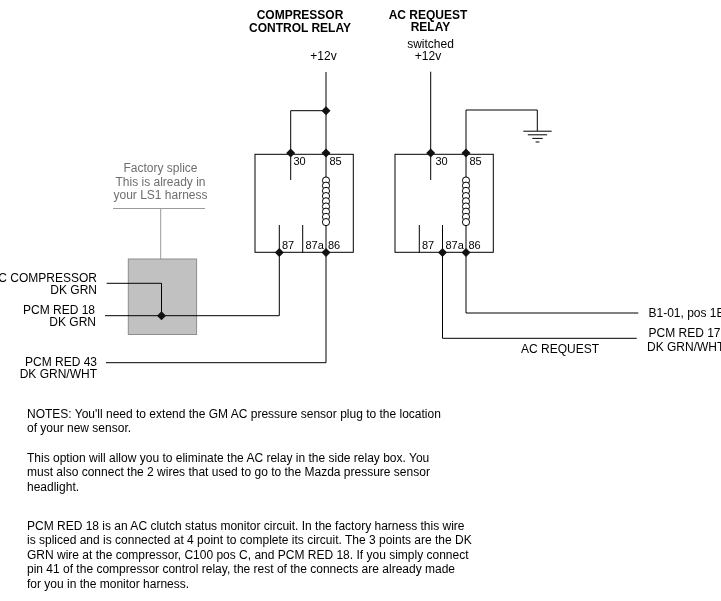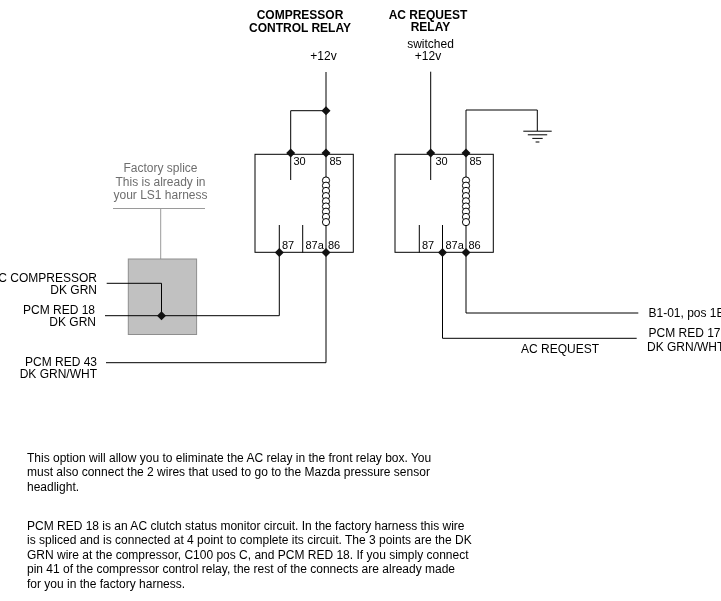--- a/index.html
+++ b/index.html
@@ -129,25 +129,29 @@
   <text text-anchor="end" x="96" y="326">DK GRN</text>
   <text text-anchor="end" x="97" y="365.5">PCM RED 43</text>
   <text text-anchor="end" x="97" y="377.5">DK GRN/WHT</text>
 
   <text x="648.5" y="317">B1-01, pos 1E</text>
   <text x="648.5" y="336.5">PCM RED 17</text>
   <text x="647" y="350.5">DK GRN/WHT</text>
   <text x="521" y="352.5">AC REQUEST</text>
 </svg>
 
+  <div class="notes" id="p1">
+    <div class="nline">NOTES: You'll need to extend the GM AC pressure sensor plug to the location</div>
+    <div class="nline">of your new sensor.</div>
+  </div>
   <div class="notes" id="p2">
-    <div class="nline">This option will allow you to eliminate the AC relay in the front relay box.  You</div>
+    <div class="nline">This option will allow you to eliminate the AC relay in the side relay box.  You</div>
     <div class="nline">must also connect the 2 wires that used to go to the Mazda pressure sensor</div>
     <div class="nline">headlight.</div>
   </div>
   <div class="notes" id="p3">
     <div class="nline">PCM RED 18 is an AC clutch status monitor circuit.  In the factory harness this wire</div>
     <div class="nline">is spliced and is connected at 4 point to complete its circuit.  The 3 points are the DK</div>
     <div class="nline">GRN wire at the compressor, C100 pos C, and PCM RED 18.  If you simply connect</div>
     <div class="nline">pin 41 of the compressor control relay, the rest of the connects are already made</div>
-    <div class="nline">for you in the factory harness.</div>
+    <div class="nline">for you in the monitor harness.</div>
   </div>
 </div>
 
 </body></html>

